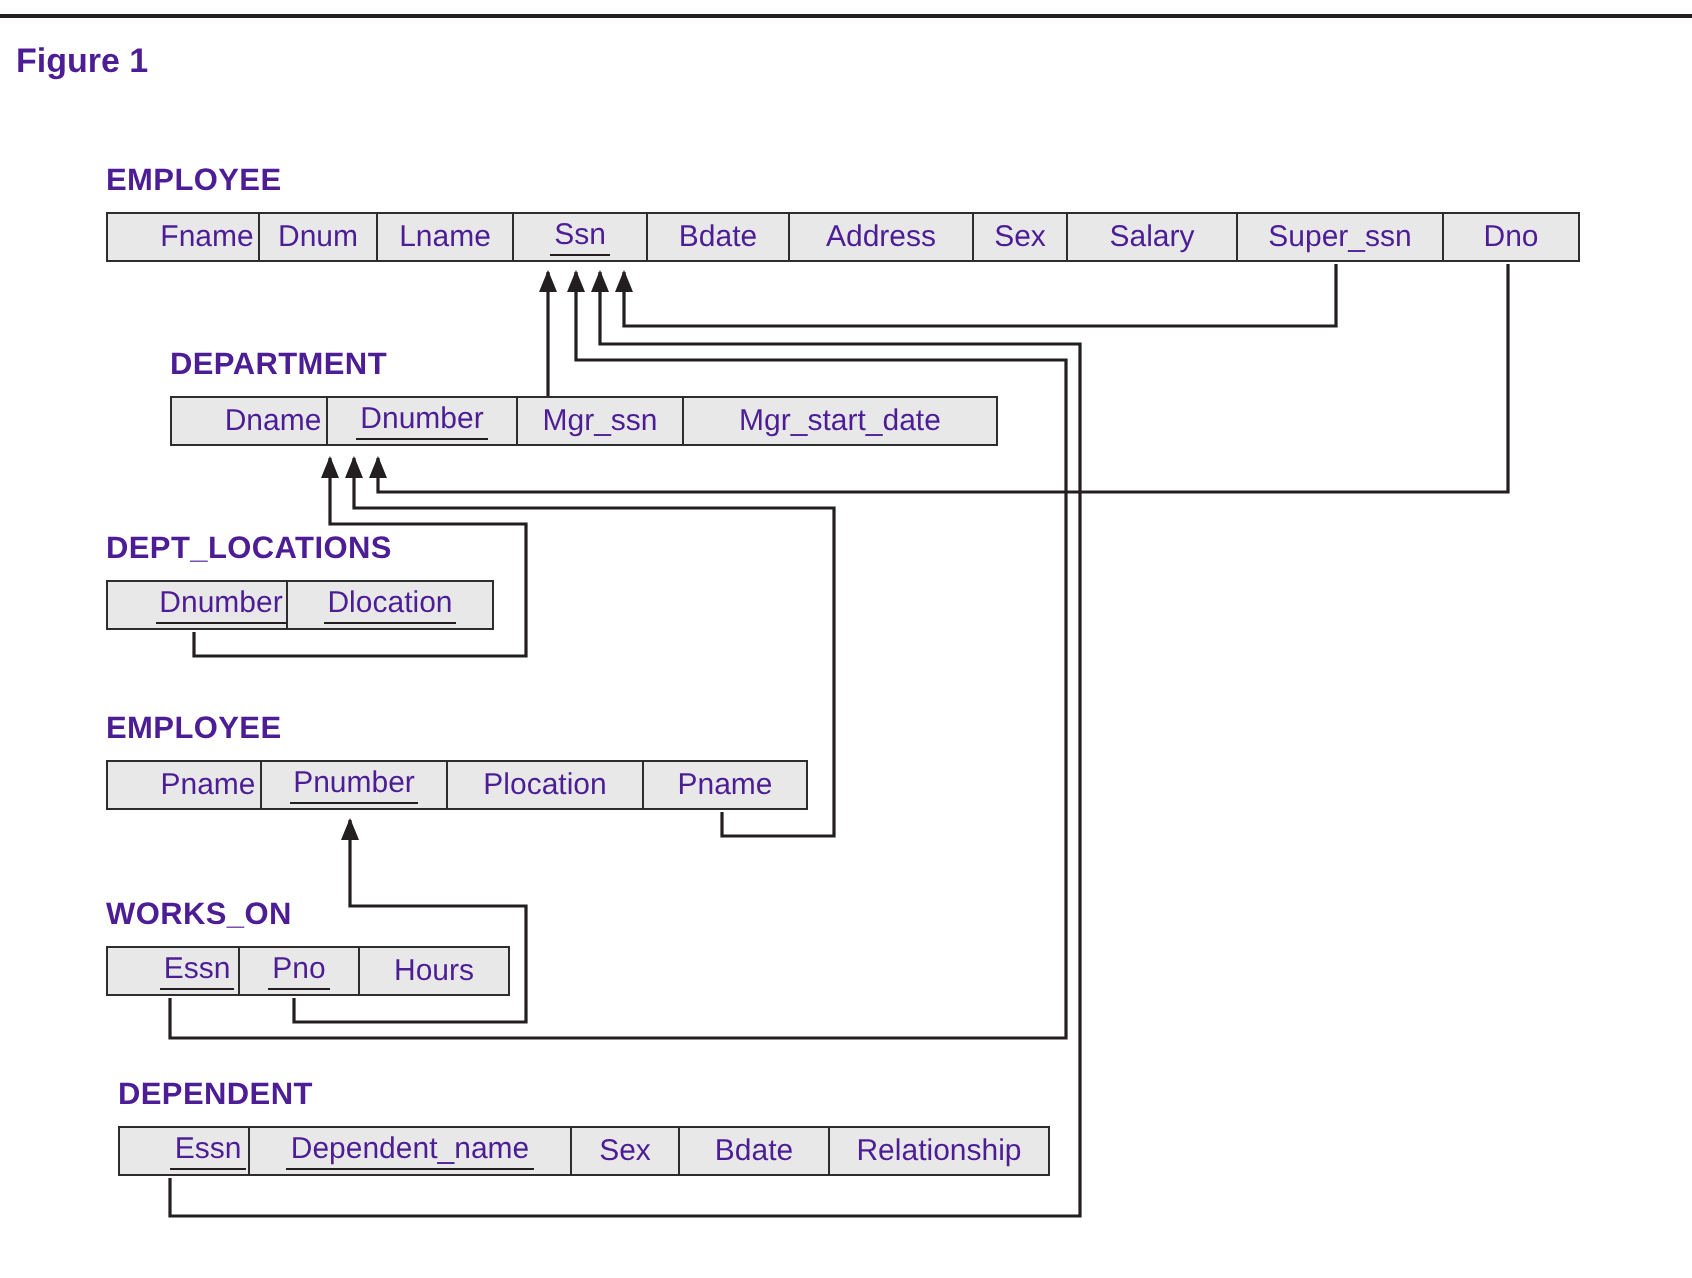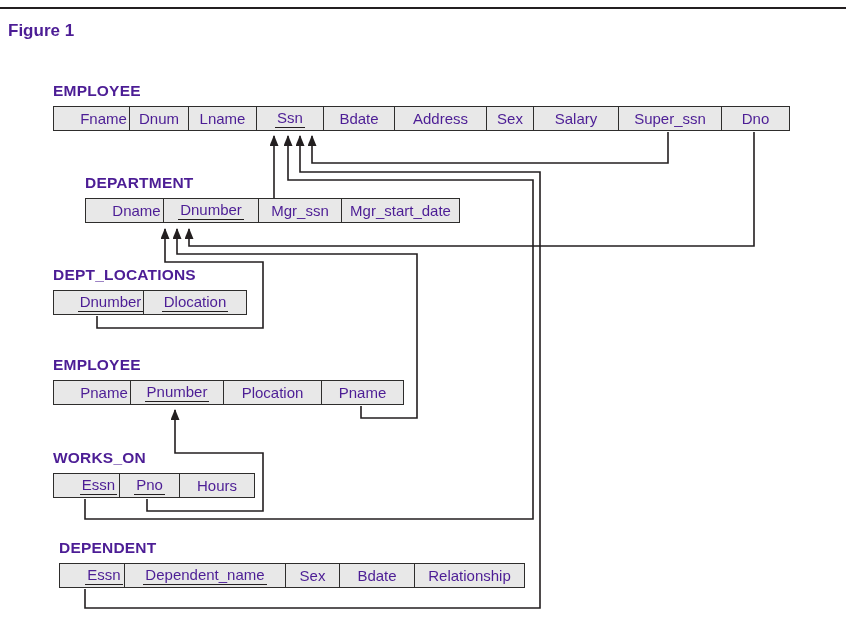--- a/index.html
+++ b/index.html
@@ -123,21 +123,21 @@
     <div class="row">
       <div class="cell" style="width:77px">
           <span class="attr">Dname</span>
         </div>
       <div class="cell key" style="width:95px">
           <span class="attr">Dnumber</span>
         </div>
       <div class="cell" style="width:83px">
           <span class="attr">Mgr_ssn</span>
         </div>
-      <div class="cell" style="width:118px">
+      <div class="cell" style="width:157px">
           <span class="attr">Mgr_start_date</span>
         </div>
     </div>
   </div>
 
   <div class="tbl" style="left:53px; top:266px;">
     <div class="tbl-label">DEPT_LOCATIONS</div>
     <div class="row">
       <div class="cell key" style="width:89px">
           <span class="attr">Dnumber</span>

